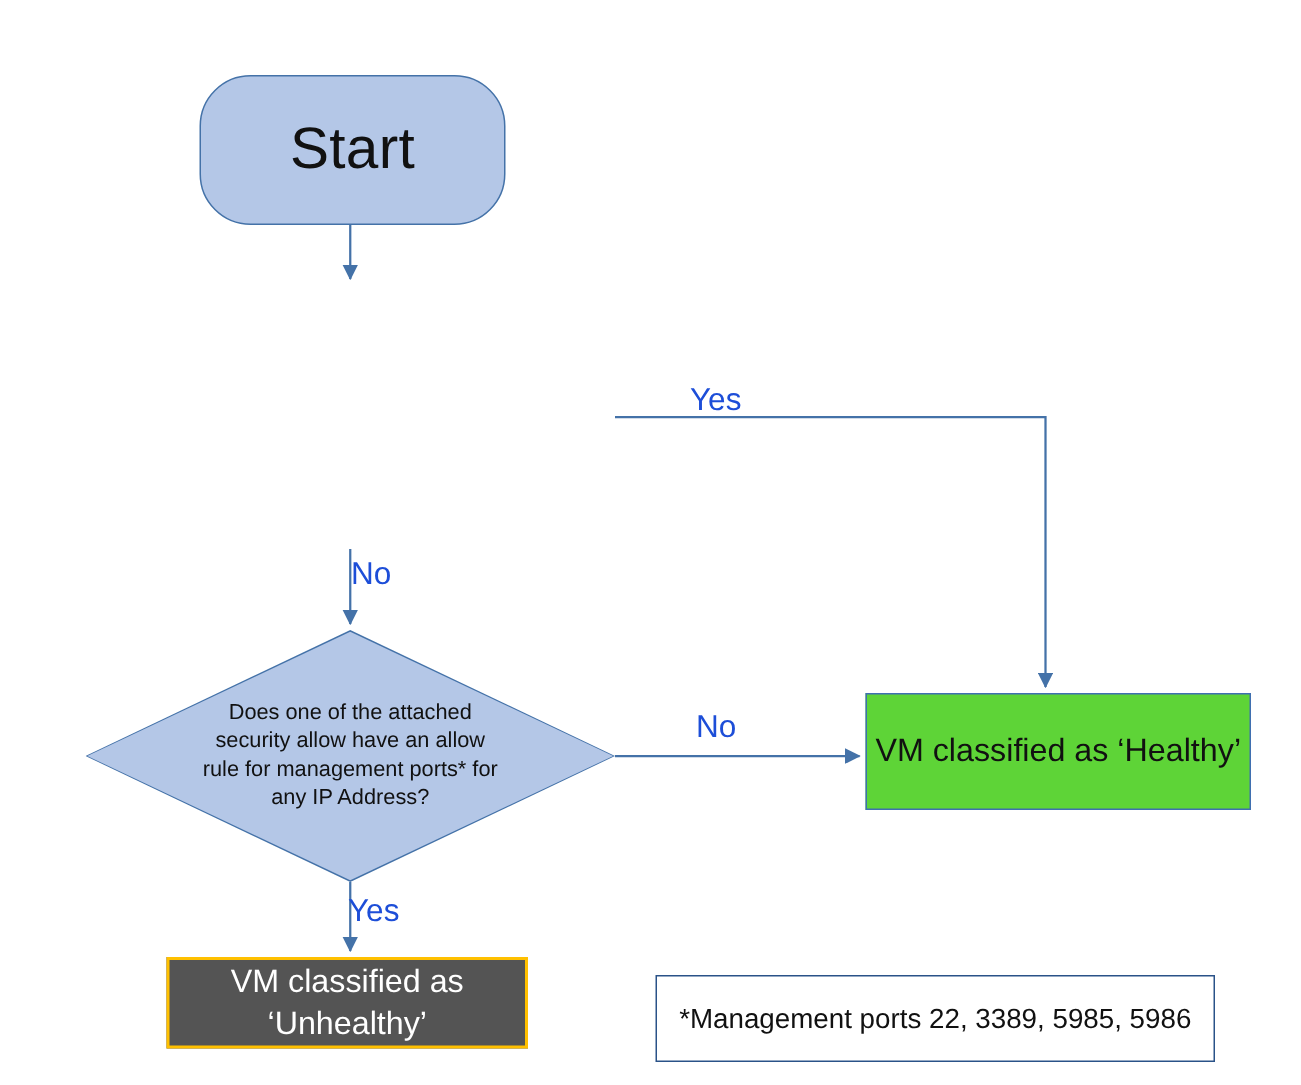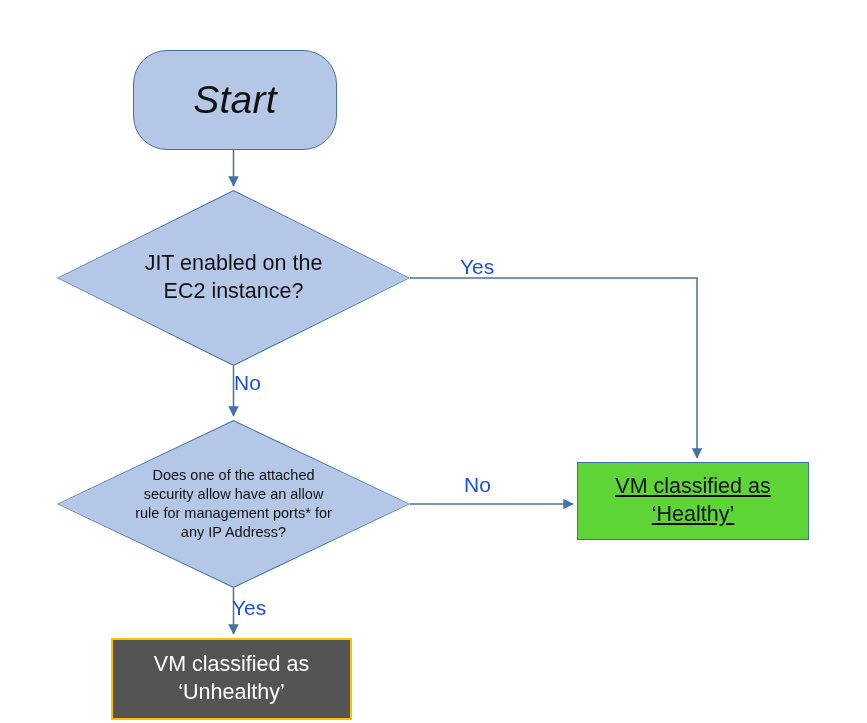--- a/index.html
+++ b/index.html
@@ -40,21 +40,20 @@
 
   
   .terminator {
     left: 133px;
     top: 50px;
     width: 204px;
     height: 100px;
     background: #b4c7e7;
     border: 1.3px solid #4472a8;
     border-radius: 34px;
-    font-style: italic;
   }
   .terminator .label {
     font-size: 39px;
     line-height: 1.05;
     color: #111111;
     letter-spacing: 0.2px;
   }
   .decision-wrap {
     position: absolute;
     box-sizing: border-box;
@@ -114,36 +113,35 @@
     box-sizing: border-box;
   }
 
   
   .result {
     box-sizing: border-box;
   }
   #result-healthy {
     left: 577px;
     top: 462px;
-    width: 232px;
+    width: 257px;
     height: 78px;
     background: #5ed437;
     border: 1.6px solid #3f6fb0;
-    text-decoration: underline;
   }
   #result-healthy .label {
     font-size: 21.5px;
     line-height: 1.30;
     color: #111111;
   }
   #result-unhealthy {
     left: 111px;
     top: 638px;
     width: 241px;
-    height: 82px;
+    height: 61px;
     background: #545454;
     border: 2px solid #ffc000;
   }
   #result-unhealthy .label {
     font-size: 21.5px;
     line-height: 1.30;
     color: #ffffff;
   }
 
   
@@ -204,39 +202,37 @@
 
     <g>
       <path d="M 233.5 588 L 233.5 634" fill="none" stroke="#4472a8" stroke-width="1.5" marker-end="url(#arrow)"></path>
     </g>
   </svg>
 
   <div class="node terminator" id="node-start">
     <span class="label">Start</span>
   </div>
 
-  <div class="decision-wrap" id="decision-jit">
-    <div class="decision-border"></div>
-    <div class="decision-fill"></div>
-    <div class="decision-text">JIT enabled on the EC2 instance?</div>
-  </div>
 
   <div class="decision-wrap" id="decision-sg">
     <div class="decision-border"></div>
     <div class="decision-fill"></div>
     <div class="decision-text">Does one of the attached security allow have an allow rule for management ports* for any IP Address?</div>
   </div>
 
   <div class="node result" id="result-healthy">
     <span class="label">VM classified as ‘Healthy’</span>
   </div>
 
   <div class="node result" id="result-unhealthy">
     <span class="label">VM classified as ‘Unhealthy’</span>
   </div>
 
+  <div class="node" id="footnote">
+    <span class="label">*Management ports 22, 3389, 5985, 5986</span>
+  </div>
 
   <span class="edge-label" id="edge-label-jit-yes">Yes</span>
   <span class="edge-label" id="edge-label-jit-no">No</span>
   <span class="edge-label" id="edge-label-sg-no">No</span>
   <span class="edge-label" id="edge-label-sg-yes">Yes</span>
 
 </div>
 
 </body></html>

